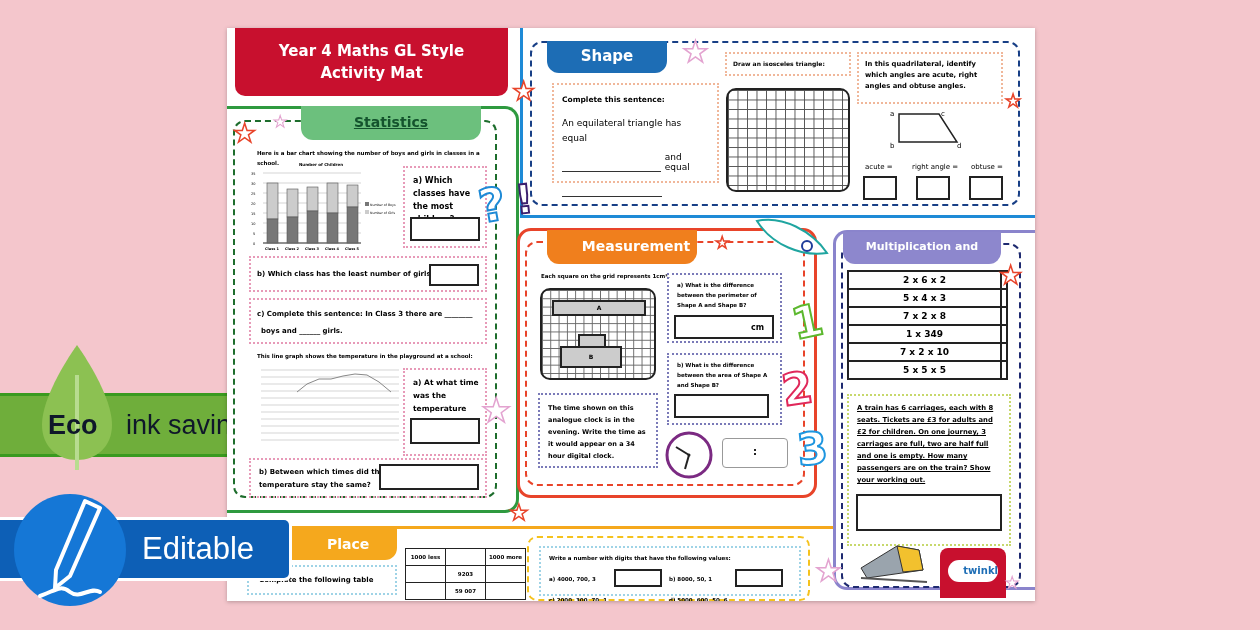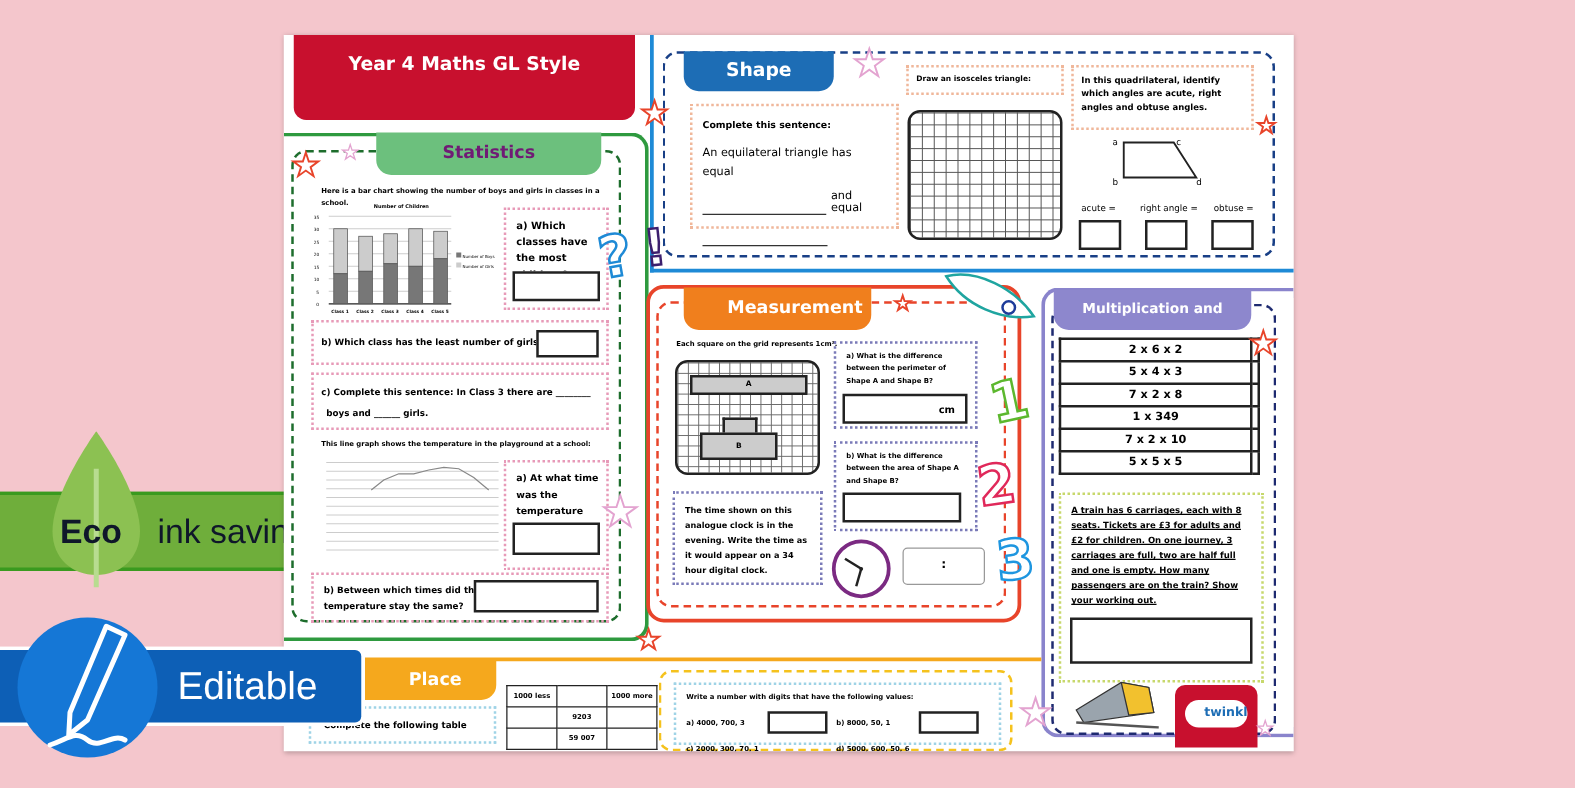--- a/index.html
+++ b/index.html
@@ -5,21 +5,21 @@
   * { box-sizing: border-box; margin: 0; padding: 0; }
   html, body { width: 1260px; height: 630px; overflow: hidden; }
   body { background: #f4c6cc; font-family: "DejaVu Sans", sans-serif; position: relative; }
   .mat { position: absolute; left: 227px; top: 28px; width: 808px; height: 573px; background: #fff; box-shadow: 0 1px 4px rgba(0,0,0,.25); overflow: hidden; }
   .abs { position: absolute; }
 
   
   .title { left: 8px; top: 0; width: 273px; height: 68px; background: #c8102e; border-radius: 0 0 10px 10px; color: #fff; font-weight: bold; font-size: 15px; text-align: center; line-height: 22px; padding-top: 12px; }
   .stats-frame { left: 0; top: 78px; width: 292px; height: 407px; border: 3px solid #2e9a3f; border-left: none; border-radius: 0 14px 14px 0; }
   .stats-inner { left: 6px; top: 92px; width: 264px; height: 378px; border: 2px dashed #1d6d2c; border-radius: 12px; }
-  .stats-head { left: 74px; top: 78px; width: 180px; height: 34px; background: #6cc07d; border-radius: 0 0 12px 12px; color: #701a75; font-weight: bold; font-size: 14px; text-align: center; line-height: 32px; }
+  .stats-head { left: 74px; top: 78px; width: 180px; height: 34px; background: #6cc07d; border-radius: 0 0 12px 12px; color: #14532d; font-weight: bold; font-size: 14px; text-align: center; line-height: 32px; text-decoration: underline; }
 
   .shape-frame { left: 293px; top: 0; width: 515px; height: 190px; border-left: 3px solid #1e8ad6; border-bottom: 3px solid #1e8ad6; }
   .shape-inner { left: 303px; top: 13px; width: 490px; height: 165px; border: 2px dashed #183f86; border-radius: 12px; }
   .shape-head { left: 320px; top: 13px; width: 120px; height: 32px; background: #1d6db5; border-radius: 0 0 12px 12px; color: #fff; font-weight: bold; font-size: 15px; text-align: center; line-height: 30px; }
   .meas-frame2 { left: 290px; top: 200px; width: 300px; height: 270px; border: 3px solid #e8442a; border-radius: 14px; }
   .meas-inner { left: 298px; top: 213px; width: 280px; height: 245px; border: 2px dashed #e8442a; border-radius: 12px; }
   .meas-head { left: 320px; top: 202px; width: 150px; height: 34px; background: #f07f1d; border-radius: 0 0 12px 12px; color: #fff; font-weight: bold; font-size: 14px; text-align: center; line-height: 32px; padding-left: 28px; }
 
   .mult-frame { left: 606px; top: 202px; width: 202px; height: 360px; border: 3px solid #8a84cc; border-right: none; border-radius: 14px 0 0 14px; }
   .mult-inner { left: 614px; top: 215px; width: 180px; height: 345px; border: 2px dashed #1e2a70; border-radius: 12px; }
@@ -59,20 +59,21 @@
   <path d="M37 0 C37 0 72 48 72 80 C72 102 56 115 37 115 C18 115 2 102 2 80 C2 48 37 0 37 0 Z" fill="#8cc152"></path>
   <line x1="37" y1="30" x2="37" y2="125" stroke="#b8dc90" stroke-width="4"></line>
 </svg>
 <div class="eco-txt" style="left:48px;top:393px;font-weight:bold;">Eco</div>
 <div class="eco-txt" style="left:126px;top:393px;">ink saving</div>
 
 <div class="mat">
 
   <div class="abs title">
     <div>Year 4 Maths GL Style</div>
+    <div>Activity Mat</div>
   </div>
 
   <div class="abs stats-frame"></div>
   <div class="abs stats-inner"></div>
   <div class="abs stats-head">Statistics</div>
   <div class="abs t7" style="left:30px;top:120px;width:230px;font-size:5.5px;">Here is a bar chart showing the number of boys and girls in classes in a school.</div>
 
   <svg class="abs" style="left:22px;top:132px;" width="148" height="95">
     <text x="50" y="6" font-size="4" font-weight="bold" font-family="DejaVu Sans, sans-serif">Number of Children</text>
     <g stroke="#bbb" stroke-width="0.6">

